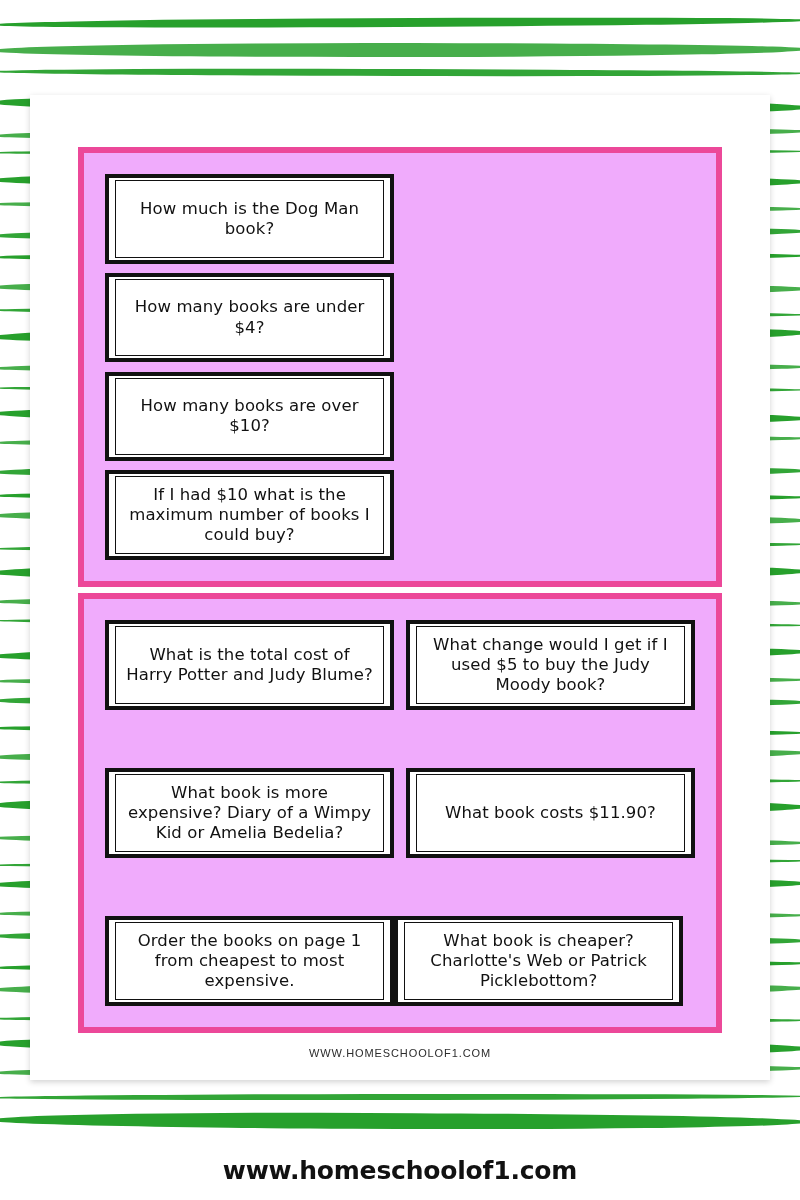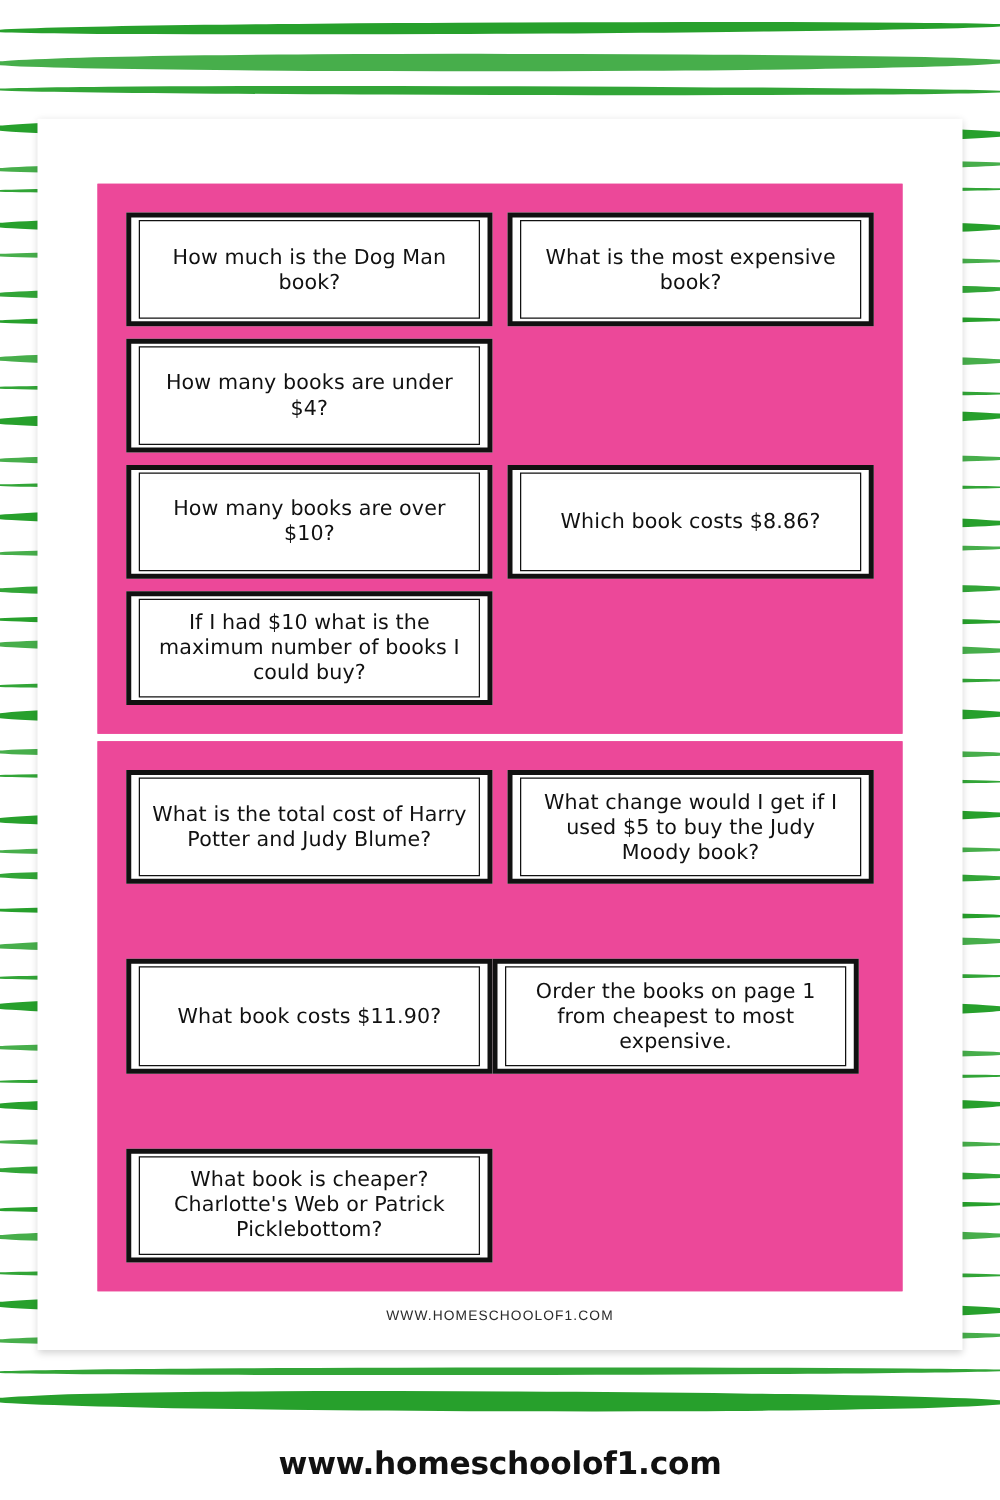--- a/index.html
+++ b/index.html
@@ -46,24 +46,24 @@
   #sheet-inner {
     position: absolute;
     left: 48px;
     top: 52px;
     width: 644px;
     height: 880px;
   }
 
   
   .group {
-    border: 2px solid #ec4899;
+    border: 6px solid #ec4899;
     padding: 21px;
     box-sizing: border-box;
-    background: #ec4899;
+    background: #f0abfc;
   }
   #group-1 { height: 440px; }
   #group-2 { height: 440px; margin-top: 6px; }
 
   .grid {
     display: flex;
     flex-wrap: wrap;
     height: 100%;
     box-sizing: border-box;
     align-content: space-between;
@@ -183,58 +183,53 @@
 <div id="paper">
   <div id="sheet-inner">
 
     <div class="group" id="group-1">
       <div class="grid">
         <div class="card left">
           <div class="card-inner">
             <div class="card-text">How much is the Dog Man book?</div>
           </div>
         </div>
-        <div class="card">
-          <div class="card-inner">
-            <div class="card-text">What is the most expensive book?</div>
-          </div>
-        </div>
         <div class="card left">
           <div class="card-inner">
             <div class="card-text">How many books are under $4?</div>
           </div>
         </div>
         <div class="card left">
           <div class="card-inner">
             <div class="card-text">How many books are over $10?</div>
-          </div>
-        </div>
-        <div class="card">
-          <div class="card-inner">
-            <div class="card-text">Which book costs $8.86?</div>
           </div>
         </div>
         <div class="card left">
           <div class="card-inner">
             <div class="card-text">If I had $10 what is the maximum number of books I could buy?</div>
           </div>
         </div>
       </div>
     </div>
 
     <div class="group" id="group-2">
       <div class="grid">
         <div class="card left">
           <div class="card-inner">
             <div class="card-text">What is the total cost of Harry Potter and Judy Blume?</div>
           </div>
         </div>
         <div class="card">
           <div class="card-inner">
             <div class="card-text">What change would I get if I used $5 to buy the Judy Moody book?</div>
+          </div>
+        </div>
+        <div class="card left">
+          <div class="card-inner">
+            <div class="card-text">What book is more expensive? Diary of a Wimpy Kid or Amelia Bedelia?</div>
           </div>
         </div>
         <div class="card">
           <div class="card-inner">
             <div class="card-text">What book costs $11.90?</div>
           </div>
         </div>
         <div class="card">
           <div class="card-inner">
             <div class="card-text">Order the books on page 1 from cheapest to most expensive.</div>

